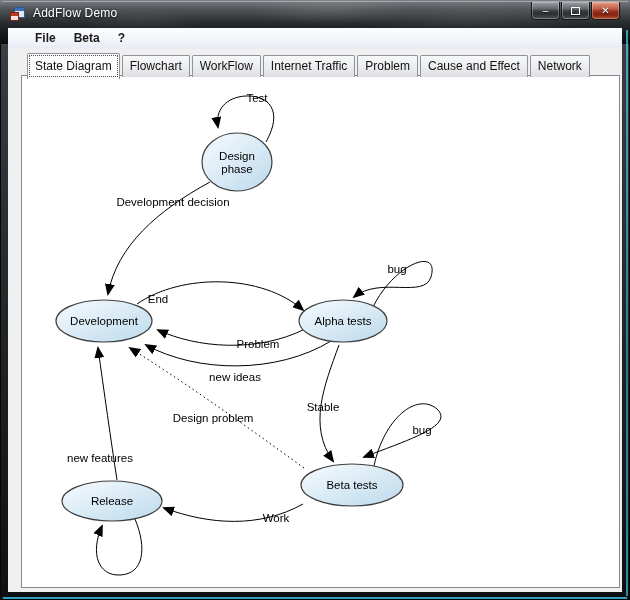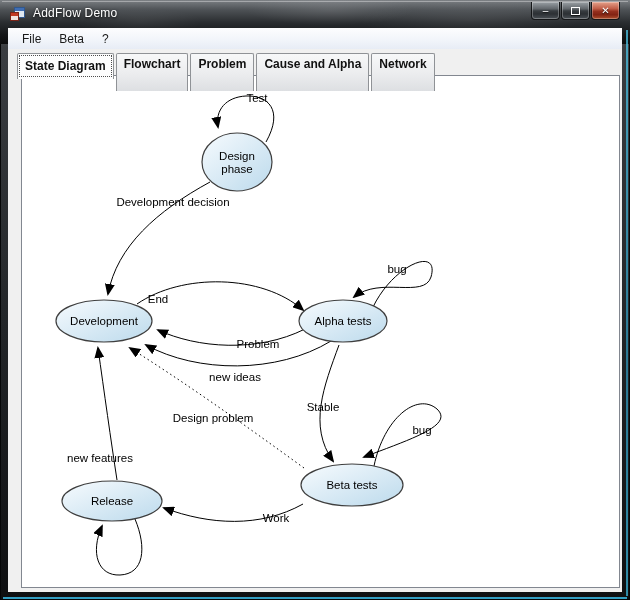--- a/index.html
+++ b/index.html
@@ -45,30 +45,30 @@
     background:linear-gradient(180deg,#e5a18b 0%,#c2604a 38%,#96301e 55%,#832313 75%,#b0512e 100%);
   }
   .glyph-max{ display:inline-block; width:9px; height:8px; border:1px solid #fff; box-shadow:0 1px 1px rgba(0,0,0,.6); }
 
   .client{
     position:absolute; left:8px; top:28px; width:614px; height:564px;
     background:#f0f0f0;
   }
   .menubar{
     height:21px; background:linear-gradient(180deg,#fdfdfe 0%,#f2f5fa 55%,#e7ecf5 100%);
-    display:flex; align-items:flex-end; padding-left:5px;
-    font-size:12px; color:#1a1a1a;
+    display:flex; align-items:flex-start; padding-left:18px;
+    font-size:12px; color:#1a1a1a;font-weight:bold;
   }
   .menu-item{ padding:3px 9px; cursor:default; }
 
   .tabstrip{
-    position:absolute; left:9px; top:25px; height:26px; display:flex; align-items:flex-start; z-index:2;font-weight:bold;
+    position:absolute; left:19px; top:25px; height:26px; display:flex; align-items:center; z-index:2;
   }
   .tab{
-    height:38px; padding:3px 7px 2px 7px; font-size:12px; color:#111;
+    height:22px; padding:3px 7px 2px 7px; font-size:12px; color:#111;
     border:1px solid #8f9296; border-bottom:none; border-radius:2px 2px 0 0;
     background:linear-gradient(180deg,#f7f8f9 0%,#ebecee 55%,#dddfe2 100%);
     margin-right:2px; white-space:nowrap;
   }
   .tab.selected{
     height:26px; padding-top:5px; background:#fdfdfd; position:relative; z-index:3;
     outline:1px dotted #4d4d4d; outline-offset:-3px;
   }
 
   .canvas{
@@ -107,22 +107,24 @@
 
   <div class="client">
     <div class="menubar">
         <span class="menu-item">File</span>
         <span class="menu-item">Beta</span>
         <span class="menu-item">?</span>
       </div>
     <div class="tabstrip">
         <div class="tab selected">State Diagram</div>
         <div class="tab">Flowchart</div>
+        <div class="tab">WorkFlow</div>
+        <div class="tab">Internet Traffic</div>
         <div class="tab">Problem</div>
-        <div class="tab">Cause and Alpha</div>
+        <div class="tab">Cause and Effect</div>
         <div class="tab">Network</div>
       </div>
     <div class="canvas">
       <svg id="diagram-svg" width="597" height="511" viewBox="0 0 597 511" xmlns="http://www.w3.org/2000/svg">
           <defs>
             <linearGradient id="nodeFill" x1="0" y1="0" x2="1" y2="1">
               <stop offset="0" stop-color="#f7fbfe"></stop>
               <stop offset="1" stop-color="#bcdaec"></stop>
             </linearGradient>
             <marker id="arrow" viewBox="0 0 12 10" refX="10" refY="5" markerWidth="12" markerHeight="10" orient="auto">

